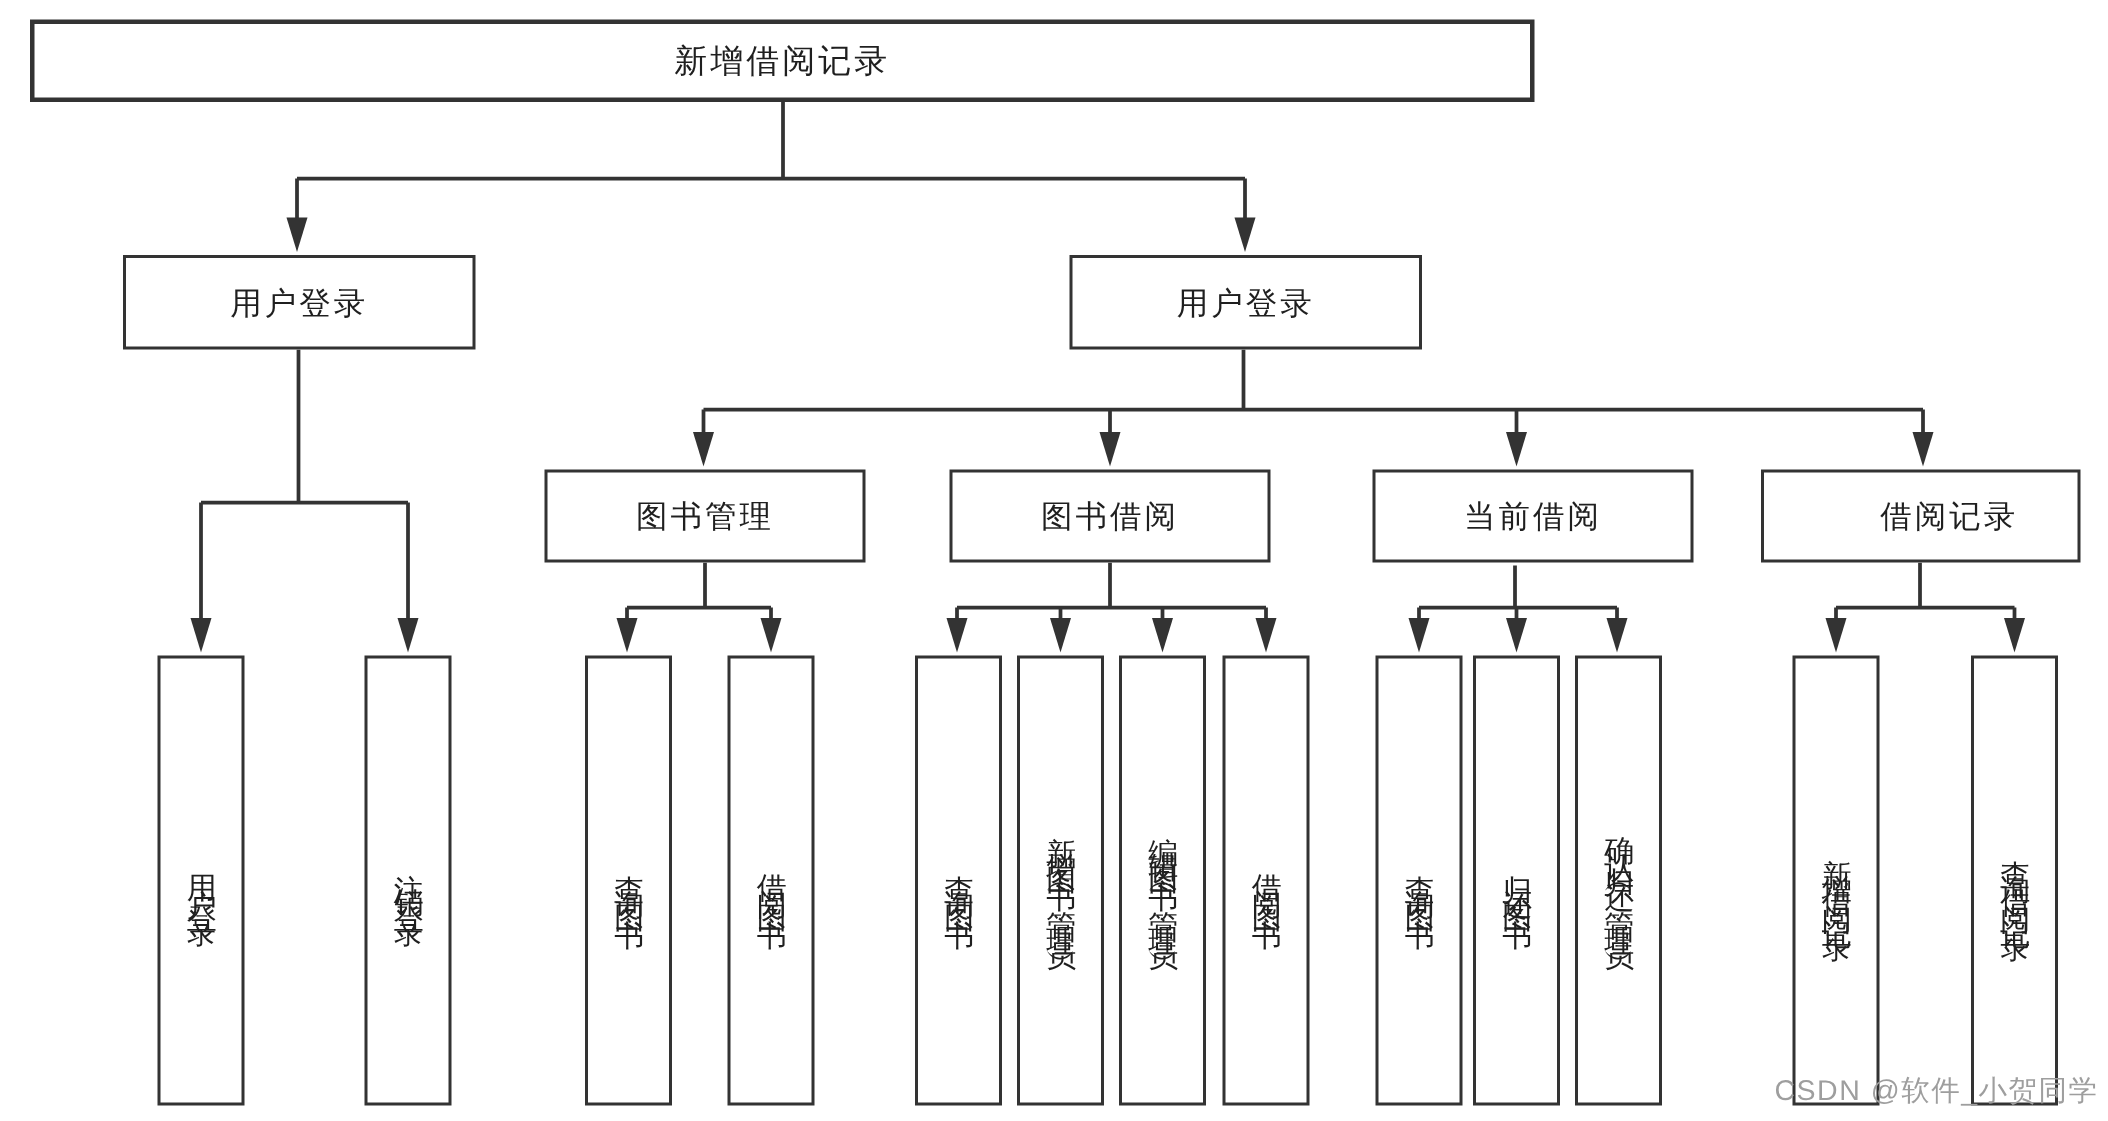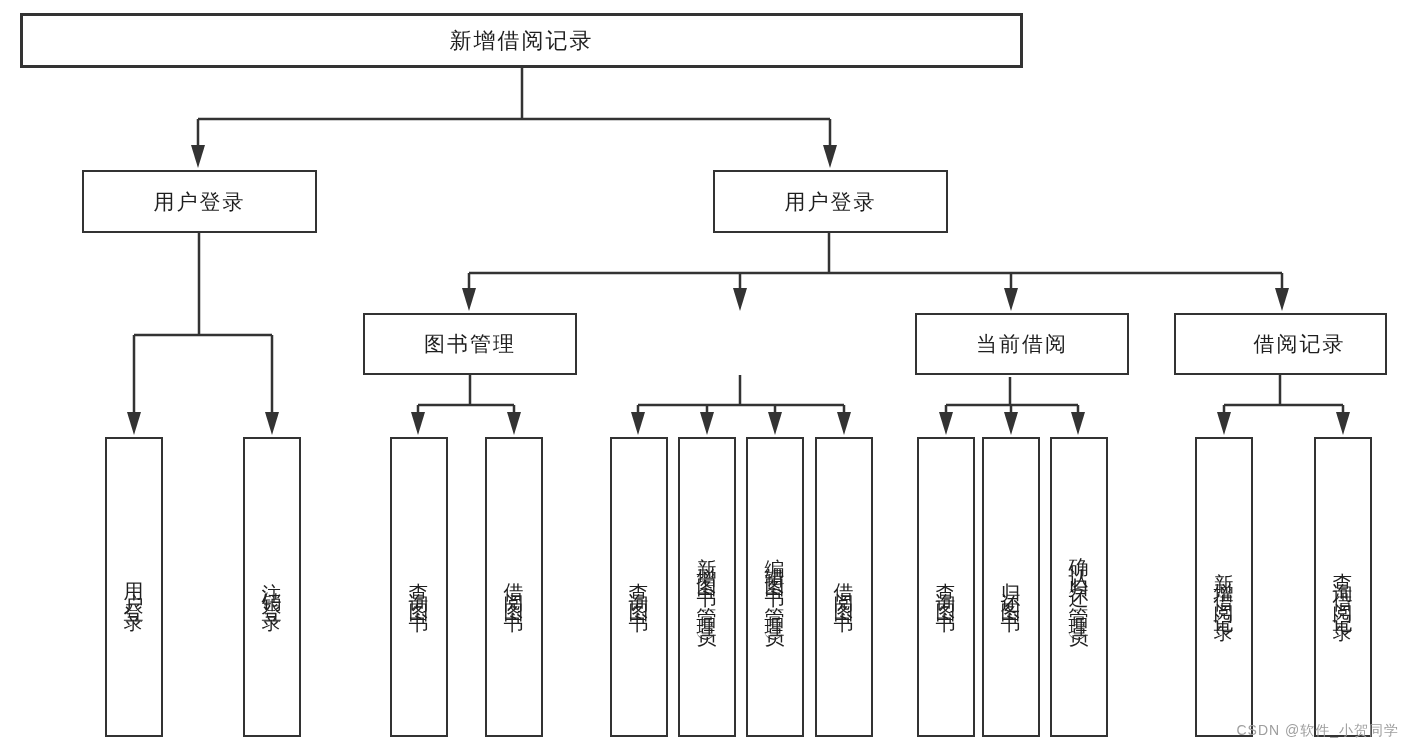--- a/index.html
+++ b/index.html
@@ -38,21 +38,21 @@
     display:flex;align-items:center;justify-content:center;
     writing-mode:vertical-rl;
     text-orientation:mixed;
     font-size:20px;line-height:1;letter-spacing:10px;
     white-space:nowrap;
     z-index:2;
   }
   .watermark{
     position:absolute;
     right:6px;bottom:7px;
-    font-size:14px;letter-spacing:1px;
+    font-size:19px;letter-spacing:1px;
     color:var(--wm);
     z-index:5;
     pointer-events:none;
   }
 </style>
 </head>
 <body>
 
 <div class="canvas">
 
@@ -95,20 +95,21 @@
       <polygon points="1336,412 1350,412 1343,435"></polygon>
     </g>
   </svg>
 
   <div class="box root" style="left:20px;top:13px;width:1003px;height:55px;">新增借阅记录</div>
 
   <div class="box" style="left:82px;top:170px;width:235px;height:63px;">用户登录</div>
   <div class="box" style="left:713px;top:170px;width:235px;height:63px;">用户登录</div>
 
   <div class="box" style="left:363px;top:313px;width:214px;height:62px;">图书管理</div>
+  <div class="box" style="left:633px;top:313px;width:214px;height:62px;">图书借阅</div>
   <div class="box" style="left:903px;top:313px;width:214px;height:62px;margin-left:12px;">当前借阅</div>
   <div class="box" style="left:1174px;top:313px;width:213px;height:62px;padding-left:38px;">借阅记录</div>
 
   <div class="leaf" style="left:105px;">用户登录</div>
   <div class="leaf" style="left:243px;">注销登录</div>
   <div class="leaf" style="left:390px;">查询图书</div>
   <div class="leaf" style="left:485px;">借阅图书</div>
   <div class="leaf" style="left:610px;">查询图书</div>
   <div class="leaf" style="left:678px;">新增图书（管理员）</div>
   <div class="leaf" style="left:746px;">编辑图书（管理员）</div>

